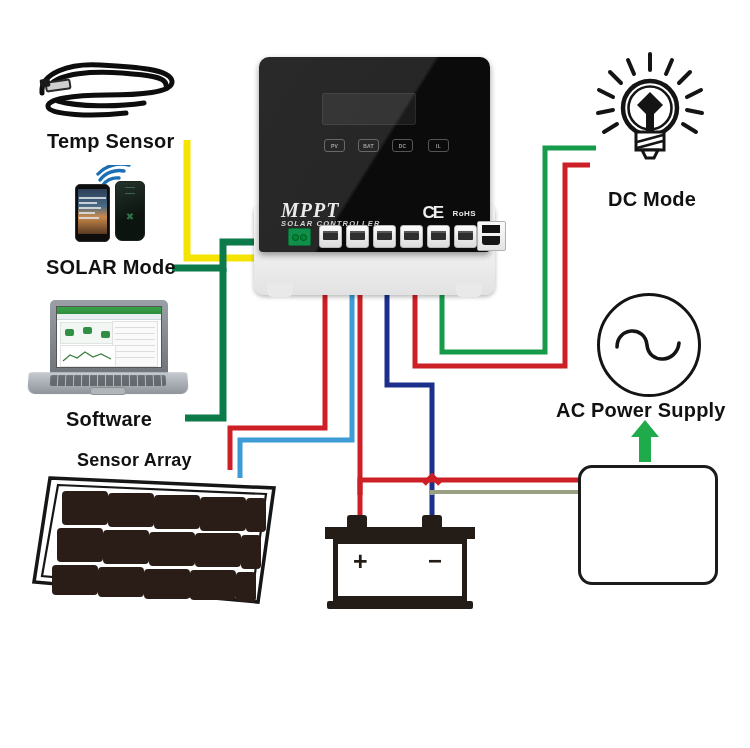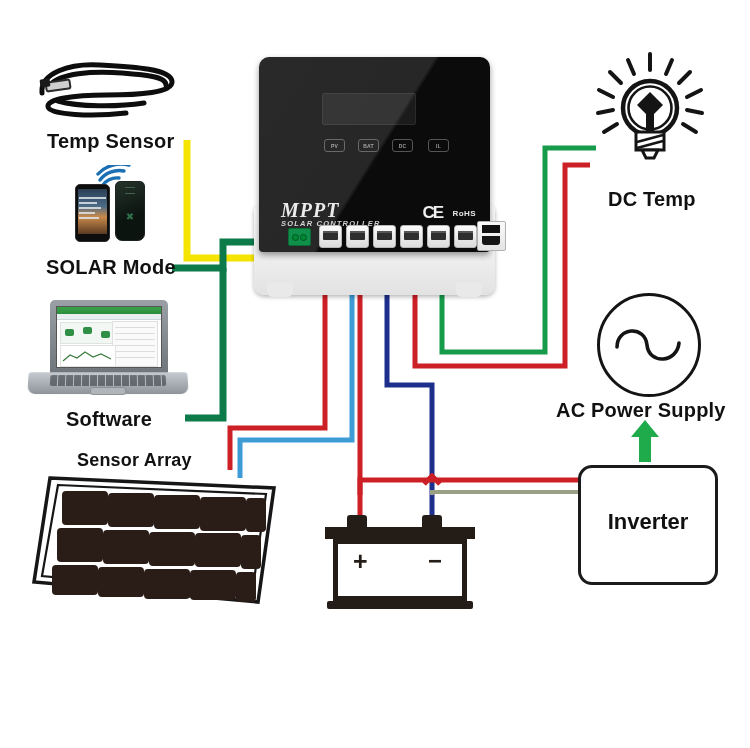--- a/index.html
+++ b/index.html
@@ -320,21 +320,20 @@
     <div class="post p2"></div>
     <div class="bat-top"></div>
     <div class="bat-box"></div>
     <div class="bat-foot"></div>
     <div class="sym plus">+</div>
     <div class="sym minus">−</div>
   </div>
 
   <div class="node" id="inverter">
     <div class="inv-box"></div>
-    <div class="inv-t">Inverter</div>
   </div>
 
   <svg style="position:absolute;left:630px;top:420px;" width="30" height="42" viewBox="0 0 30 42" xmlns="http://www.w3.org/2000/svg">
     <polygon points="15,0 29,17 21,17 21,42 9,42 9,17 1,17" fill="#1faa4b"></polygon>
   </svg>
   <div class="node" id="acsupply">
     <div class="ac-c"></div>
     <svg style="position:absolute;left:16px;top:28px;" width="72" height="48" viewBox="0 0 72 48" xmlns="http://www.w3.org/2000/svg">
       <path d="M4,26 C4,6 32,4 34,24 C36,44 64,42 66,22" fill="none" stroke="#141414" stroke-width="3.6" stroke-linecap="round"></path>
     </svg>
@@ -361,15 +360,15 @@
       <polygon points="58,40 71,53 58,66 45,53" fill="#141414"></polygon>
       <rect x="54" y="60" width="8" height="20" fill="#141414"></rect>
       <rect x="44" y="80" width="28" height="18" fill="#fff" stroke="#141414" stroke-width="3"></rect>
       <g stroke="#141414" stroke-width="2.6">
         <line x1="45" y1="90" x2="71" y2="83"></line>
         <line x1="45" y1="96" x2="71" y2="89"></line>
       </g>
       <polygon points="50,98 66,98 62,106 54,106" fill="#fff" stroke="#141414" stroke-width="3"></polygon>
     </svg>
   </div>
-  <div class="lbl sz20" style="left:608px;top:189px;">DC Temp</div>
+  <div class="lbl sz20" style="left:608px;top:189px;">DC Mode</div>
 
 </div>
 
 </body></html>

